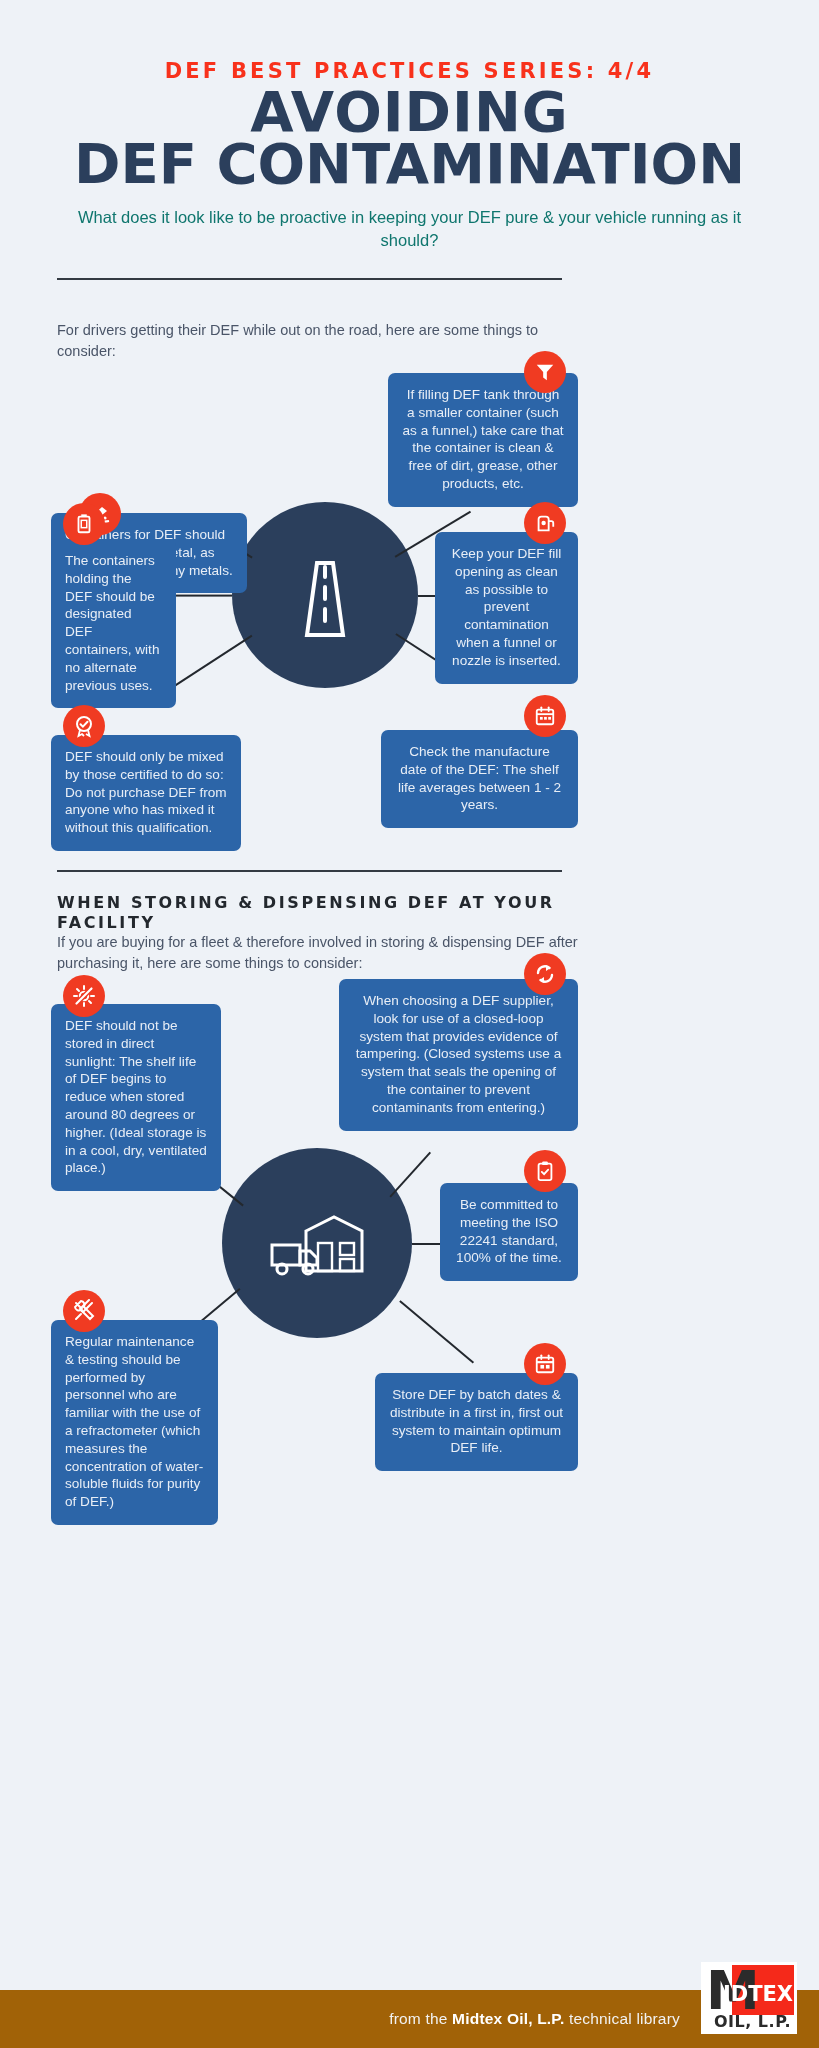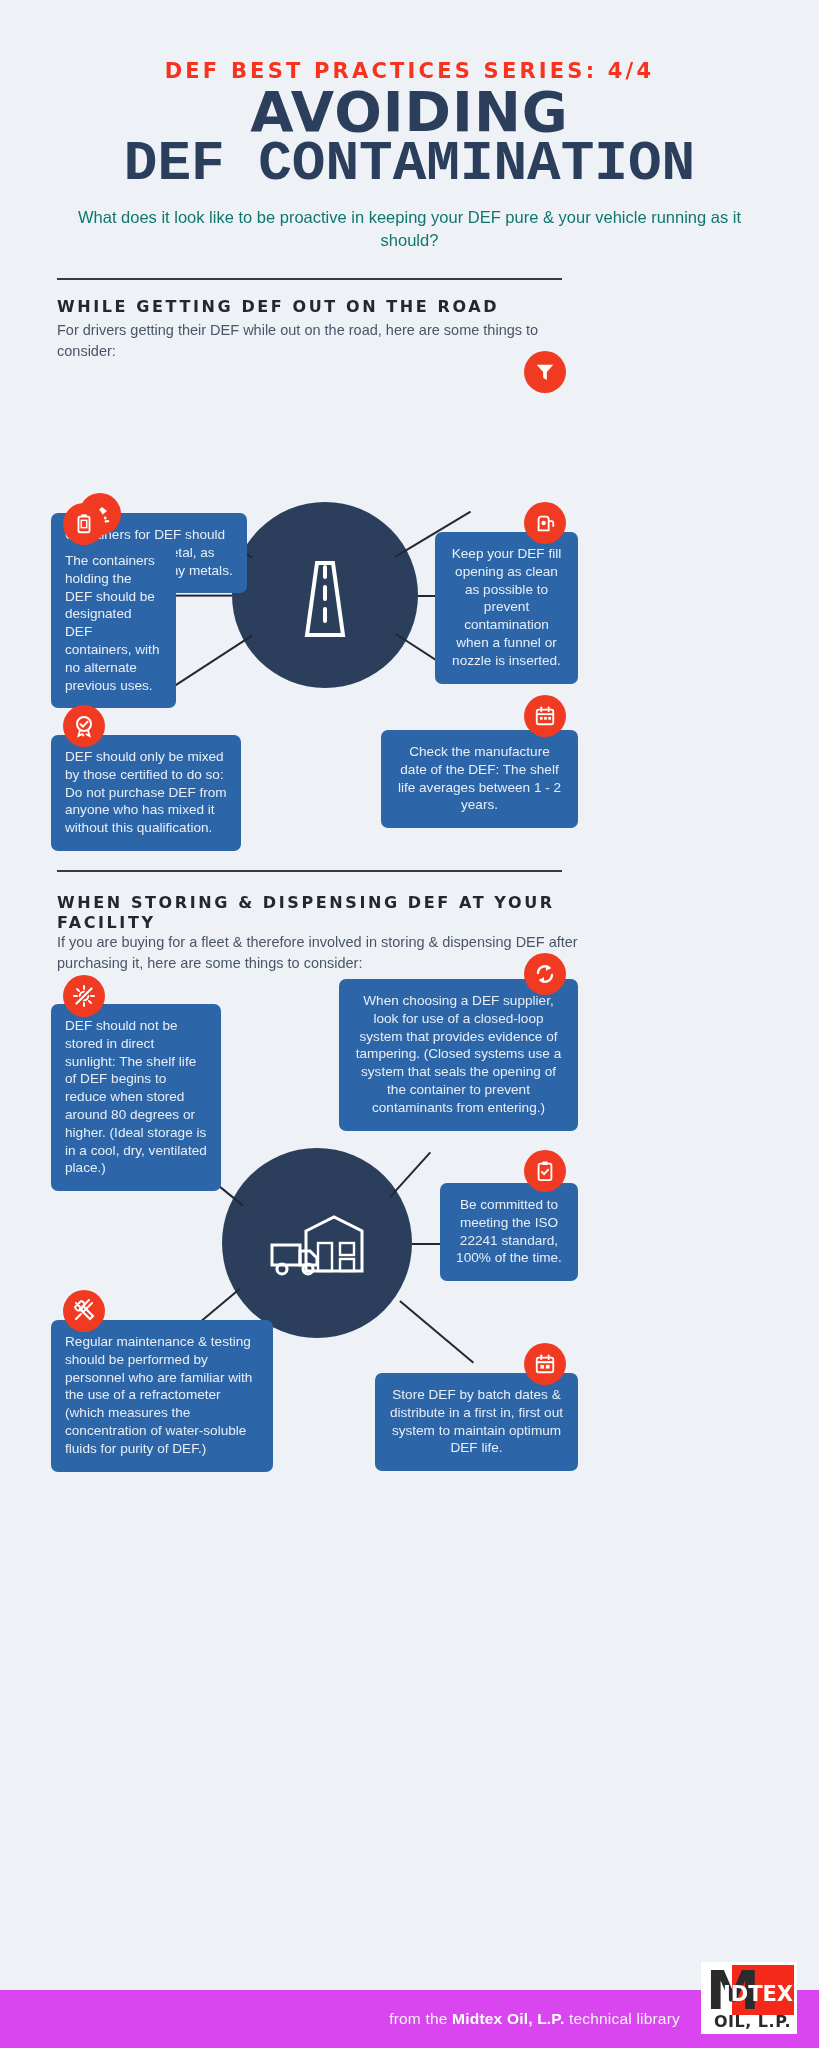--- a/index.html
+++ b/index.html
@@ -35,21 +35,21 @@
     top: 86px; left: 0; width: 819px;
     text-align: center;
     color: #2b3f5c;
     font-weight: bold;
     font-size: 56px;
     line-height: 0.93;
     letter-spacing: -0.5px;
     font-family: "DejaVu Sans", sans-serif;
   }
   .title .l1 { display: block; font-size: 56px; letter-spacing: 1px; }
-  .title .l2 { display: block; font-size: 56px; letter-spacing: 0px; font-family: Liberation Mono, monospace; }
+  .title .l2 { display: block; font-size: 56px; letter-spacing: 0px; }
   .subtitle {
     position: absolute;
     top: 206px; left: 50px; width: 719px;
     text-align: center;
     color: #0f766e;
     font-size: 16.5px;
     line-height: 1.42;
   }
 
   
@@ -130,21 +130,21 @@
     align-items: center;
     justify-content: center;
     z-index: 5;
   }
   .badge svg { display: block; }
 
   
   .footer-bar {
     position: absolute;
     left: 0; bottom: 0; width: 819px; height: 58px;
-    background: #d946ef;
+    background: #a16207;
     display: flex;
     align-items: center;
   }
   .footer-text {
     position: absolute;
     left: 0; width: 680px;
     text-align: right;
     color: #f2f2f2;
     font-size: 15.5px;
     letter-spacing: 0.2px;
@@ -198,21 +198,20 @@
   <div class="eyebrow">DEF BEST PRACTICES SERIES: 4/4</div>
 
   <div class="title">
     <span class="l1">AVOIDING</span>
     <span class="l2">DEF CONTAMINATION</span>
   </div>
 
   <div class="subtitle">What does it look like to be proactive in keeping your DEF pure &amp; your vehicle running as it should?</div>
 
   <div class="rule r1"></div>
-  <div class="sec-title s1">WHILE GETTING DEF OUT ON THE ROAD</div>
   <div class="sec-intro s1">For drivers getting their DEF while out on the road, here are some things to consider:</div>
 
   <div class="line" style="left:252px; top:557px; width:80px; transform:rotate(-148deg);"></div>
   <div class="line" style="left:395px; top:556px; width:88px; transform:rotate(-31deg);"></div>
   <div class="line" style="left:232px; top:595px; width:62px; transform:rotate(180deg);"></div>
   <div class="line" style="left:418px; top:595px; width:55px;"></div>
   <div class="line" style="left:252px; top:635px; width:105px; transform:rotate(147deg);"></div>
   <div class="line" style="left:396px; top:633px; width:70px; transform:rotate(33deg);"></div>
 
   <div class="hub hub1">
@@ -231,20 +230,21 @@
       <circle cx="17" cy="16" r="1.6" fill="#ffffff"></circle>
     </svg>
   </div>
   <div class="card left" style="left:51px; top:513px; width:196px;">Containers for DEF should not be made of metal, as DEF reacts to many metals.</div>
 
   <div class="badge" style="left:524px; top:351px;">
     <svg width="22" height="22" viewBox="0 0 24 24">
       <path d="M3 4 H21 L14 12 V21 L10 18 V12 Z" fill="#ffffff"></path>
     </svg>
   </div>
+  <div class="card center" style="left:388px; top:373px; width:190px;">If filling DEF tank through a smaller container (such as a funnel,) take care that the container is clean &amp; free of dirt, grease, other products, etc.</div>
 
   <div class="badge" style="left:63px; top:503px;">
     <svg width="22" height="22" viewBox="0 0 24 24">
       <rect x="6" y="4" width="12" height="17" rx="1.5" fill="none" stroke="#ffffff" stroke-width="2"></rect>
       <rect x="9" y="8" width="6" height="8" fill="none" stroke="#ffffff" stroke-width="1.6"></rect>
       <line x1="9" y1="2.5" x2="15" y2="2.5" stroke="#ffffff" stroke-width="2"></line>
     </svg>
   </div>
   <div class="card left" style="left:51px; top:539px; width:125px;">The containers holding the DEF should be designated DEF containers, with no alternate previous uses.</div>
 
@@ -339,21 +339,21 @@
   </div>
   <div class="card center" style="left:440px; top:1183px; width:138px;">Be committed to meeting the ISO 22241 standard, 100% of the time.</div>
 
   <div class="badge" style="left:63px; top:1290px;">
     <svg width="24" height="24" viewBox="0 0 24 24">
       <path d="M4 4 l6 6 M3 8 a4 4 0 0 0 6 3 l9 9 l3 -3 l-9 -9 a4 4 0 0 0 -3 -6 Z" fill="none" stroke="#ffffff" stroke-width="2" stroke-linecap="round"></path>
       <path d="M20 4 l-9 9 l-3 -3 l9 -9" fill="none" stroke="#ffffff" stroke-width="2" stroke-linecap="round"></path>
       <path d="M4 20 l5 -5" stroke="#ffffff" stroke-width="2" stroke-linecap="round"></path>
     </svg>
   </div>
-  <div class="card left" style="left:51px; top:1320px; width:222px;">Regular maintenance &amp; testing should be performed by personnel who are familiar with the use of a refractometer (which measures the concentration of water-soluble fluids for purity of DEF.)</div>
+  <div class="card left" style="left:51px; top:1320px; width:167px;">Regular maintenance &amp; testing should be performed by personnel who are familiar with the use of a refractometer (which measures the concentration of water-soluble fluids for purity of DEF.)</div>
 
   <div class="badge" style="left:524px; top:1343px;">
     <svg width="22" height="22" viewBox="0 0 24 24">
       <rect x="3" y="5" width="18" height="16" rx="2" fill="none" stroke="#ffffff" stroke-width="2"></rect>
       <line x1="3" y1="10" x2="21" y2="10" stroke="#ffffff" stroke-width="2.4"></line>
       <line x1="8" y1="2.5" x2="8" y2="6.5" stroke="#ffffff" stroke-width="2" stroke-linecap="round"></line>
       <line x1="16" y1="2.5" x2="16" y2="6.5" stroke="#ffffff" stroke-width="2" stroke-linecap="round"></line>
       <rect x="7" y="13" width="4" height="4" fill="#ffffff"></rect>
       <rect x="13" y="13" width="4" height="4" fill="#ffffff"></rect>
     </svg>

